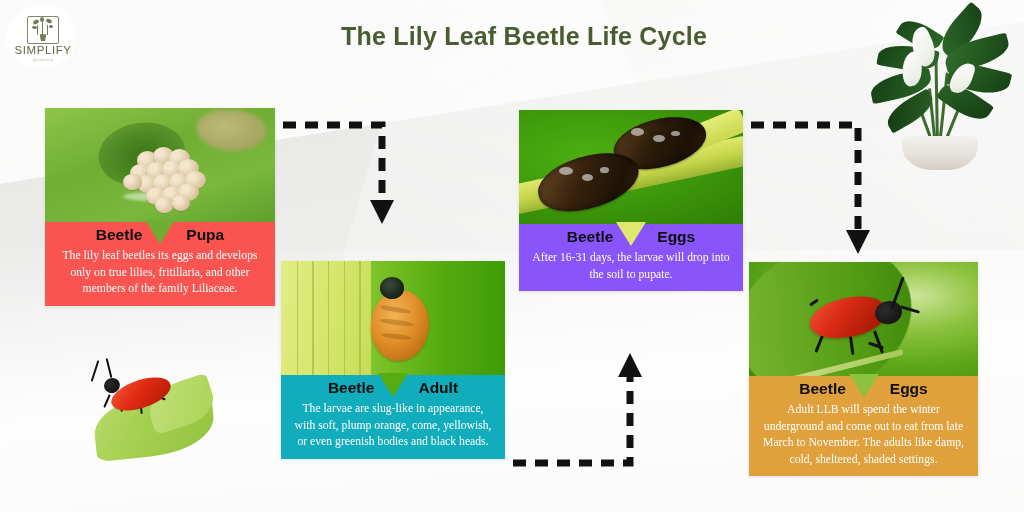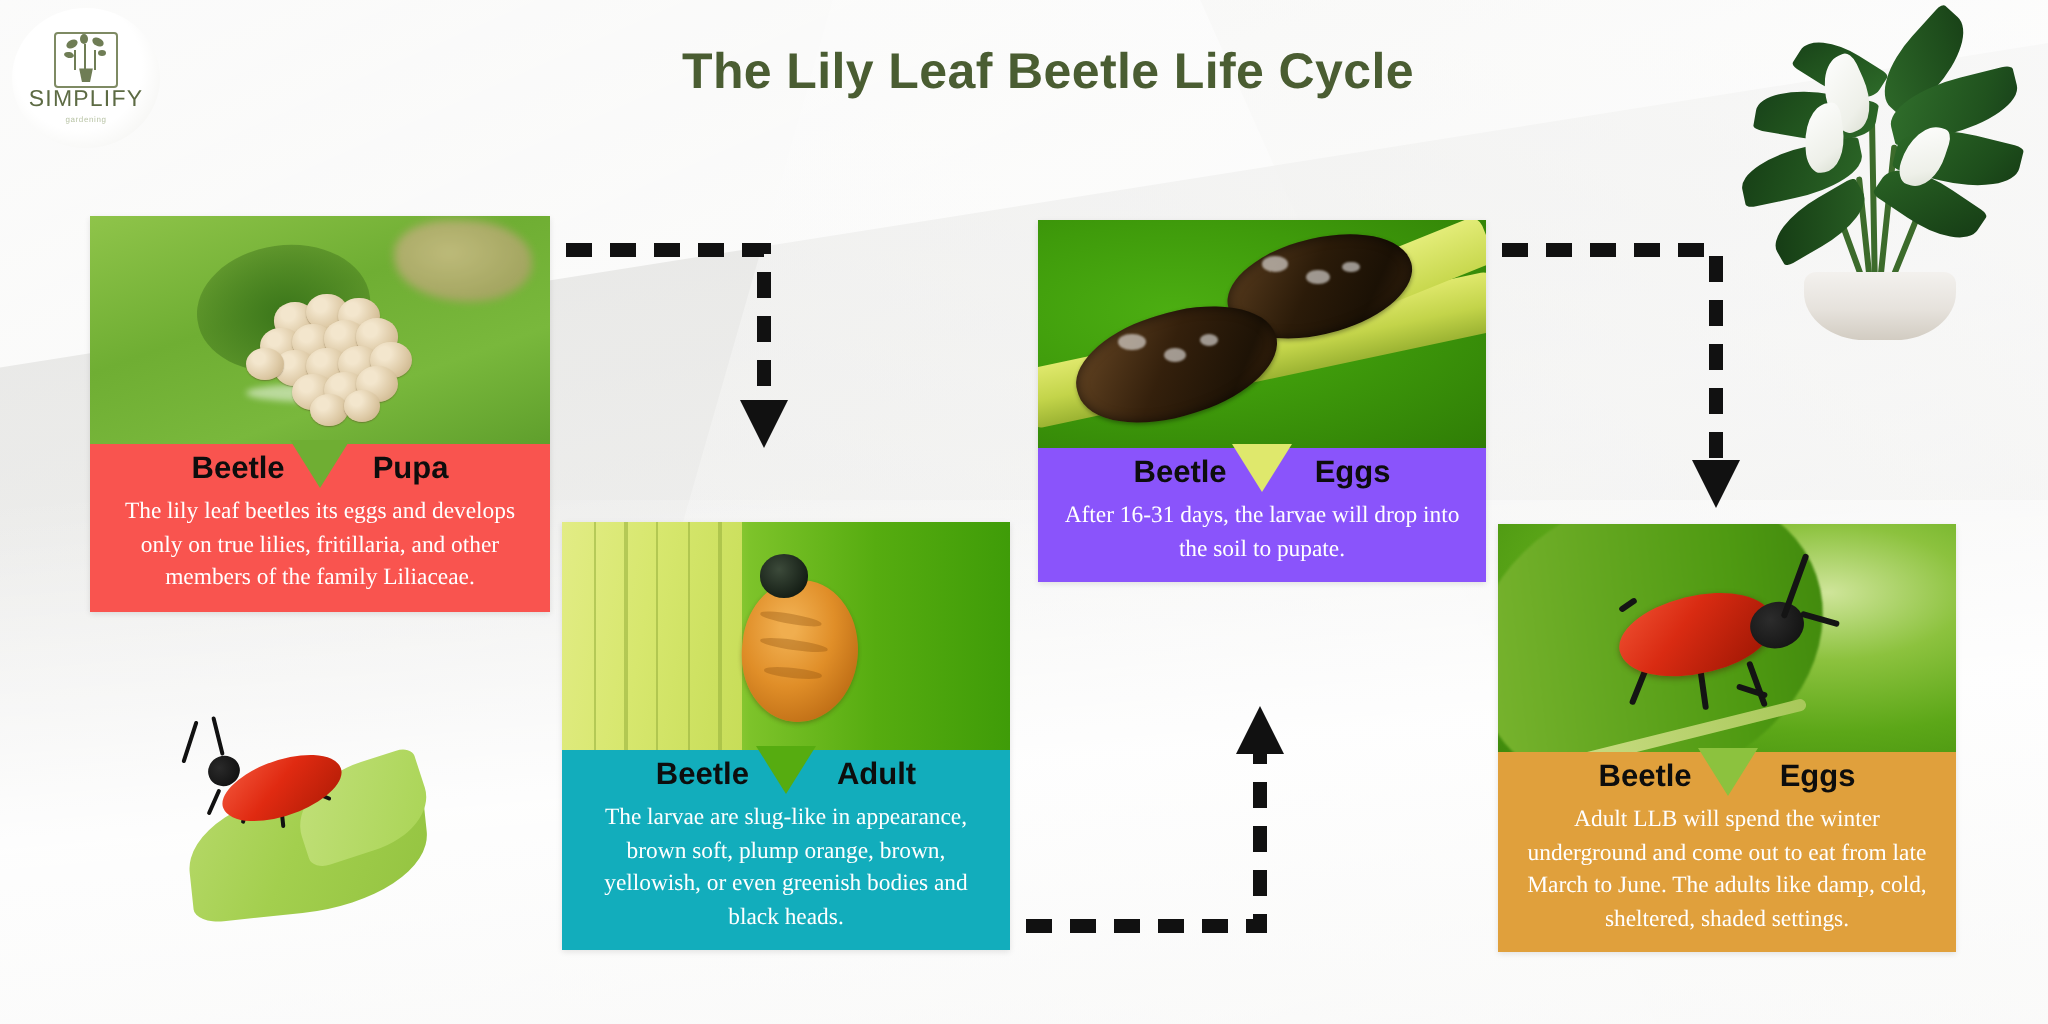--- a/index.html
+++ b/index.html
@@ -239,21 +239,21 @@
     </div>
     <div class="body">
       <div class="hd">
         <svg class="notch" viewBox="0 0 30 24">
           <polygon points="0,0 30,0 15,24" fill="#56ac10"></polygon>
         </svg>
         <span>Beetle</span>
         <span class="gap"></span>
         <span>Adult</span>
       </div>
-      <div class="desc">The larvae are slug-like in appearance, brown soft, plump orange, brown, yellowish, or even greenish bodies and black heads.</div>
+      <div class="desc">The larvae are slug-like in appearance, with soft, plump orange, come, yellowish, or even greenish bodies and black heads.</div>
     </div>
   </div>
 
   <div class="card" id="card-pupa" style="background: rgb(138, 84, 251);">
     <div class="photo">
       <div class="ph pupa-bg"></div>
       <div class="pupa-stem"></div>
       <div class="pupa-stem2"></div>
       <div class="grub grub-a"></div>
       <div class="grub grub-b"></div>
@@ -294,21 +294,21 @@
     </div>
     <div class="body">
       <div class="hd">
         <svg class="notch" viewBox="0 0 30 24">
           <polygon points="0,0 30,0 15,24" fill="#8cc23e"></polygon>
         </svg>
         <span>Beetle</span>
         <span class="gap"></span>
         <span>Eggs</span>
       </div>
-      <div class="desc">Adult LLB will spend the winter underground and come out to eat from late March to June. The adults like damp, cold, sheltered, shaded settings.</div>
+      <div class="desc">Adult LLB will spend the winter underground and come out to eat from late March to November. The adults like damp, cold, sheltered, shaded settings.</div>
     </div>
   </div>
 
   <svg class="arrow" style="left:280px;top:118px;width:130px;height:110px" viewBox="0 0 130 110">
     <path d="M3,7 L102,7 L102,84" fill="none" stroke="#111111" stroke-width="7" stroke-dasharray="13 9" stroke-linecap="butt"></path>
     <polygon points="102,106 90,82 114,82" fill="#111111"></polygon>
   </svg>
 
   <svg class="arrow" style="left:510px;top:345px;width:140px;height:128px" viewBox="0 0 140 128">
     <path d="M3,118 L120,118 L120,32" fill="none" stroke="#111111" stroke-width="7" stroke-dasharray="13 9" stroke-linecap="butt"></path>

